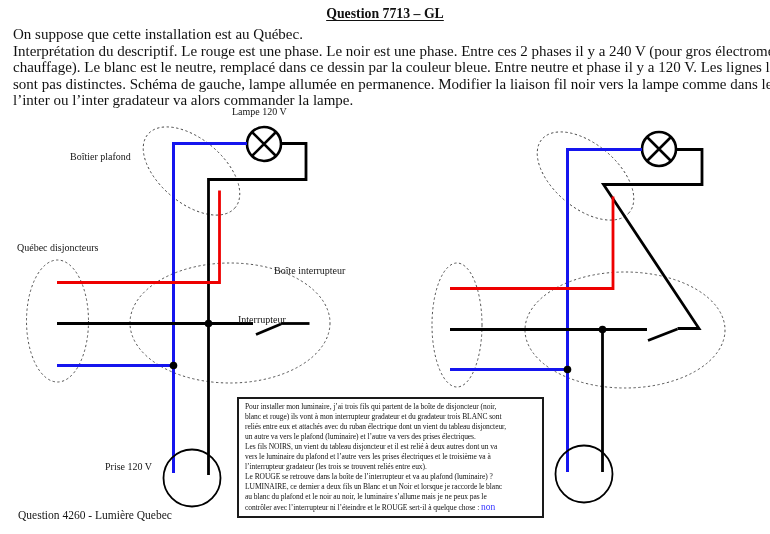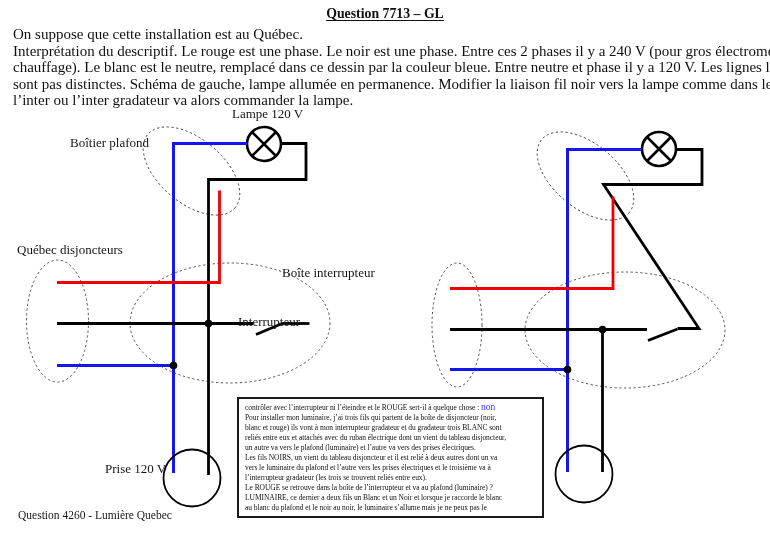--- a/index.html
+++ b/index.html
@@ -20,26 +20,26 @@
   }
   #diagram-svg{position:absolute;left:0;top:0;z-index:1;}
   .dash{fill:none;stroke:var(--dash-gray,#3f3f3f);stroke-width:0.9;stroke-dasharray:2.3 2.5;}
   .blk{fill:none;stroke:var(--wire-black,#000);stroke-width:2.6;}
   .blk-thin{fill:none;stroke:var(--wire-black,#000);stroke-width:1.8;}
   .w-blk{fill:none;stroke:var(--wire-black,#000);stroke-width:2.8;}
   .w-blue{fill:none;stroke:var(--wire-blue,#1515ee);stroke-width:3;}
   .w-red{fill:none;stroke:var(--wire-red,#ee0000);stroke-width:2.8;}
   .dot{fill:var(--wire-black,#000);stroke:none;}
   .diag-label{
-    position:absolute;z-index:2;font-size:13px;color:#151515;white-space:nowrap;
+    position:absolute;z-index:2;font-size:10px;color:#151515;white-space:nowrap;
   }
   #lamp-label{left:232px;top:106px;}
-  #ceiling-box-label{left:70px;top:135px;}
+  #ceiling-box-label{left:70px;top:151px;}
   #breaker-box-label{left:17px;top:242px;}
-  #switch-box-label{left:274px;top:265px;margin-left:8px;}
+  #switch-box-label{left:274px;top:265px;}
   #switch-label{left:238px;top:314px;}
   #outlet-label{left:105px;top:461px;}
   #footer-caption{
     position:absolute;left:18px;top:509px;z-index:2;
     font-size:11.5px;color:#151515;white-space:nowrap;
   }
   #note-box{
     position:absolute;left:237px;top:397px;width:307px;height:121px;
     box-sizing:border-box;border:2px solid #1a1a1a;background:#fff;z-index:3;
     padding:3px 4px 2px 6px;
@@ -109,28 +109,28 @@
 l’inter ou l’inter gradateur va alors commander la lampe.</div>
 
 <div id="lamp-label" class="diag-label">Lampe 120 V</div>
 <div id="ceiling-box-label" class="diag-label">Boîtier plafond</div>
 <div id="breaker-box-label" class="diag-label">Québec disjoncteurs</div>
 <div id="switch-box-label" class="diag-label">Boîte interrupteur</div>
 <div id="switch-label" class="diag-label">Interrupteur</div>
 <div id="outlet-label" class="diag-label">Prise 120 V</div>
 
 <div id="note-box">
-  <div id="note-box-lastline">
-    <span>contrôler avec l’interrupteur ni l’éteindre et le ROUGE sert-il à quelque chose : </span><span id="note-box-answer">non</span>
-  </div>
   <div id="note-box-text">Pour installer mon luminaire, j’ai trois fils qui partent de la boîte de disjoncteur (noir,
 blanc et rouge) ils vont à mon interrupteur gradateur et du gradateur trois BLANC sont
 reliés entre eux et attachés avec du ruban électrique dont un vient du tableau disjoncteur,
 un autre va vers le plafond (luminaire) et l’autre va vers des prises électriques.
 Les fils NOIRS, un vient du tableau disjoncteur et il est relié à deux autres dont un va
 vers le luminaire du plafond et l’autre vers les prises électriques et le troisième va à
 l’interrupteur gradateur (les trois se trouvent reliés entre eux).
 Le ROUGE se retrouve dans la boîte de l’interrupteur et va au plafond (luminaire) ?
 LUMINAIRE, ce dernier a deux fils un Blanc et un Noir et lorsque je raccorde le blanc
 au blanc du plafond et le noir au noir, le luminaire s’allume mais je ne peux pas le</div>
+  <div id="note-box-lastline">
+    <span>contrôler avec l’interrupteur ni l’éteindre et le ROUGE sert-il à quelque chose : </span><span id="note-box-answer">non</span>
+  </div>
 </div>
 
 <div id="footer-caption">Question 4260 - Lumière Quebec</div>
 
 </body></html>

